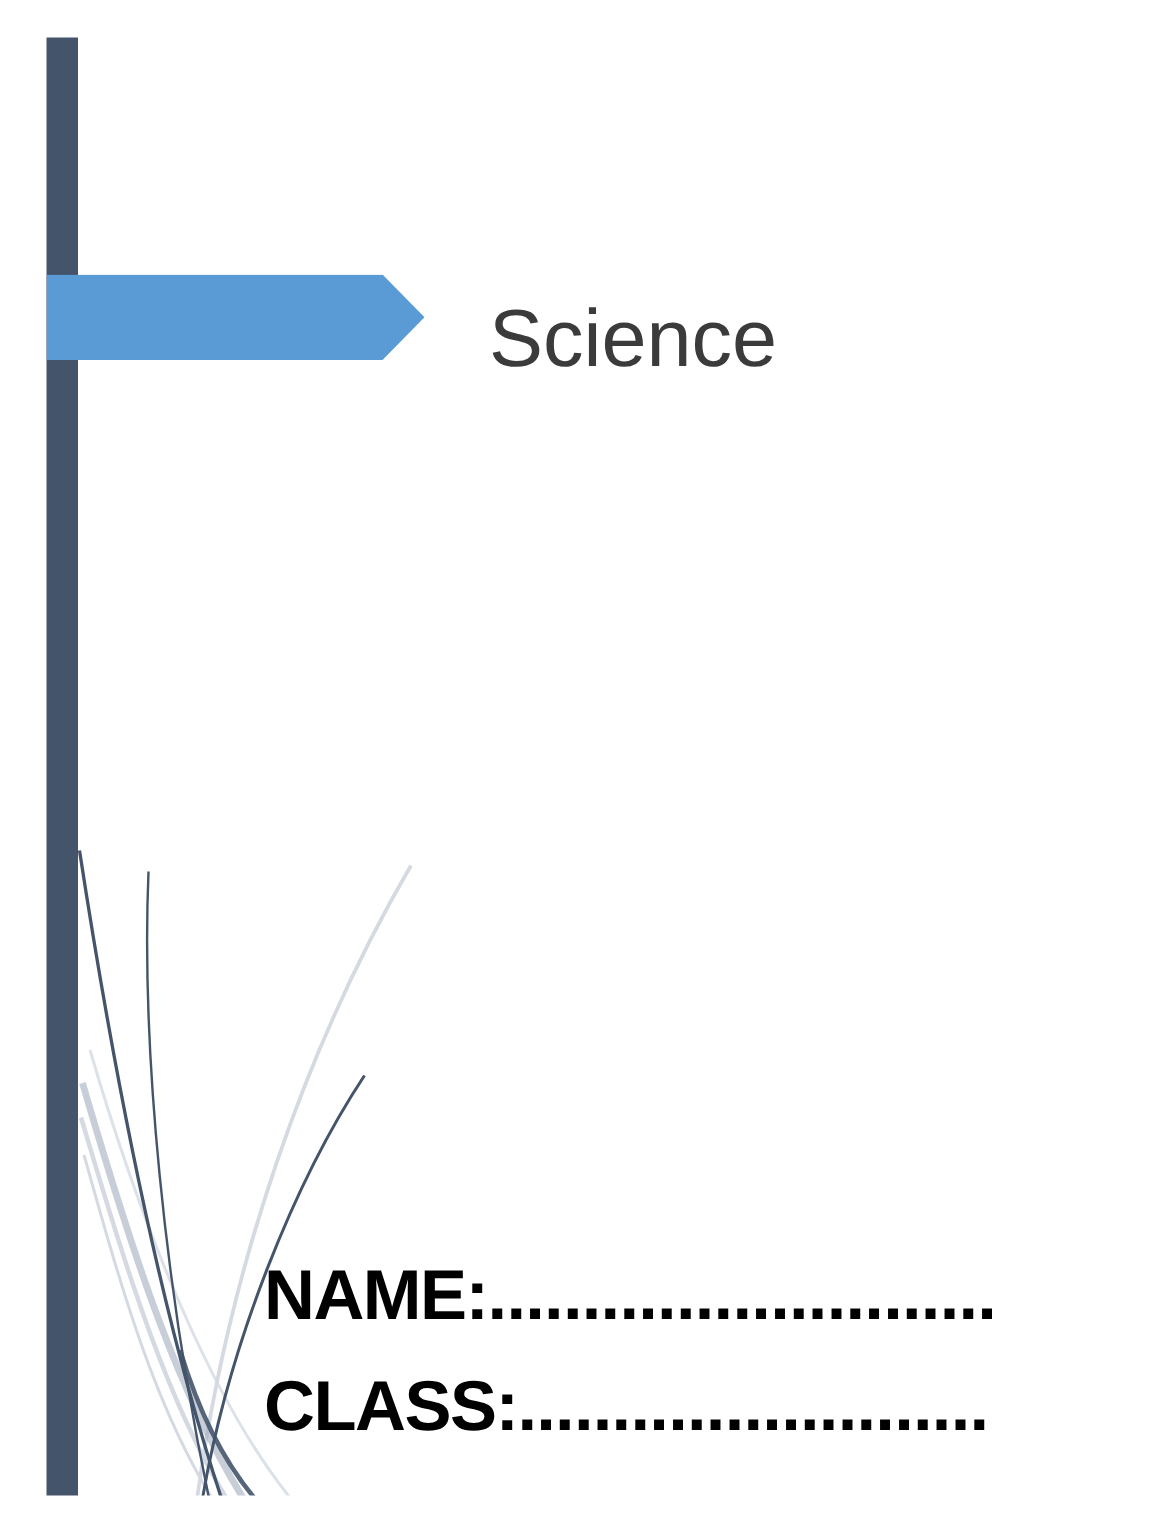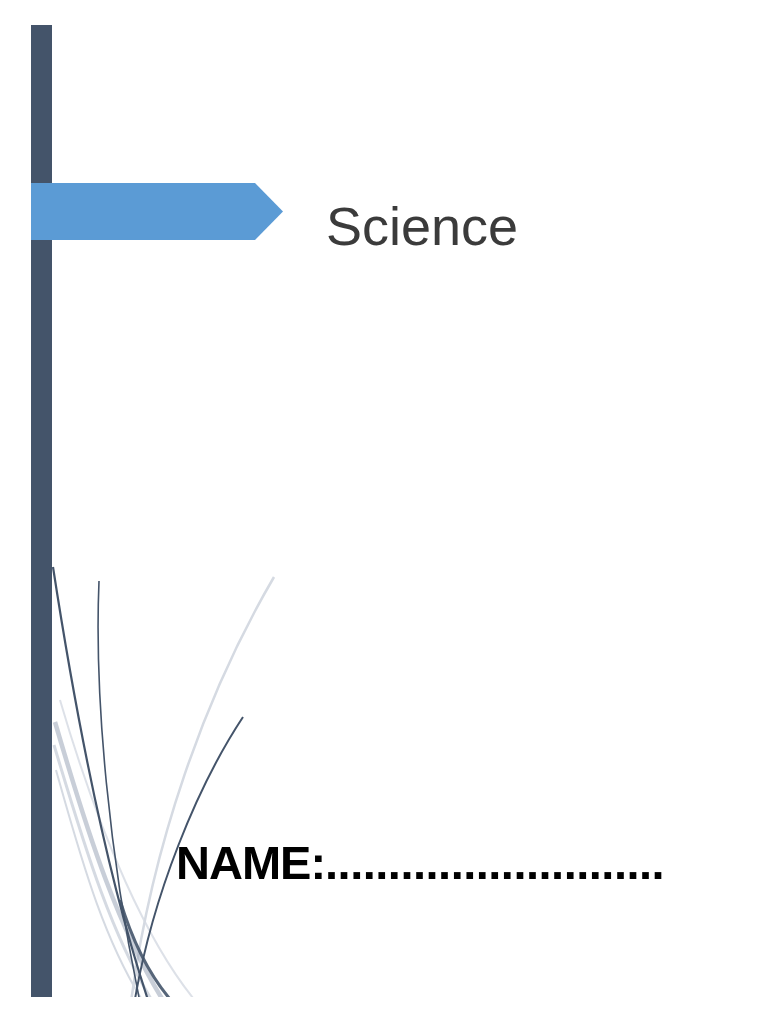--- a/index.html
+++ b/index.html
@@ -94,15 +94,16 @@
     <path class="orn-dark" d="M120 900 C 135 950, 155 985, 180 1010" stroke-width="3" opacity="0.9"></path>
   </svg>
 
   <div class="arrow"></div>
 
   <div class="title line1">Science</div>
 
 
   <div class="fields">
     <div class="field-line"><span class="field-label">NAME:</span><span class="dots">...........................</span></div>
+    <div class="field-line"><span class="field-label">CLASS:</span><span class="dots">.........................</span></div>
   </div>
 
 </div>
 
 </body></html>

